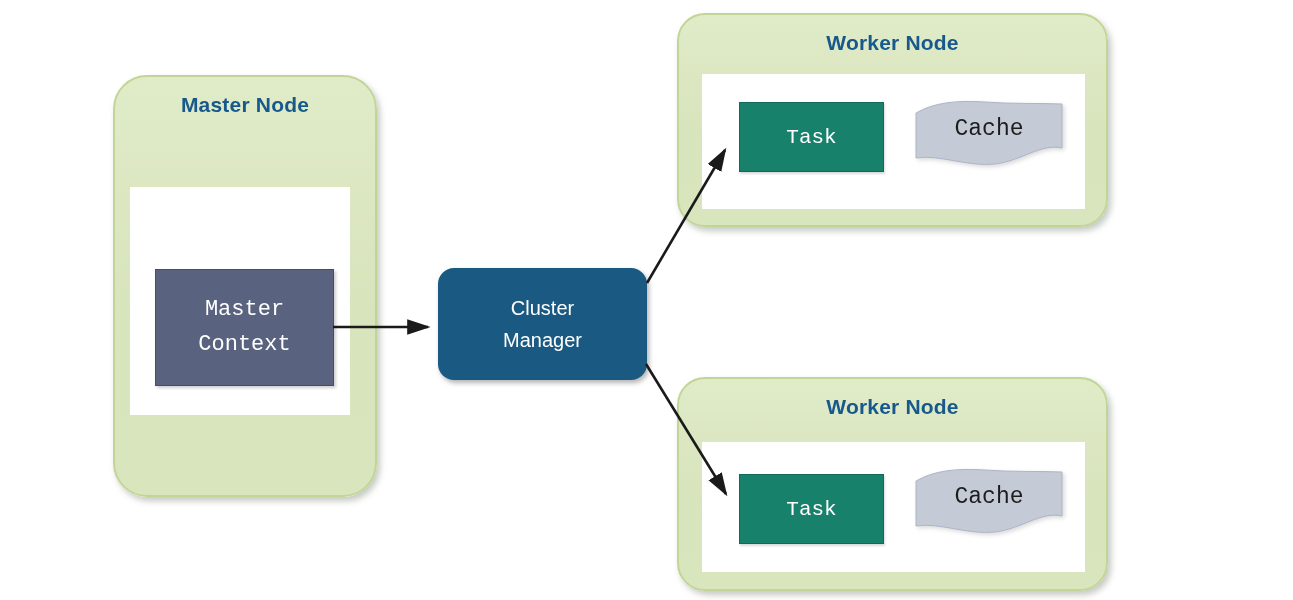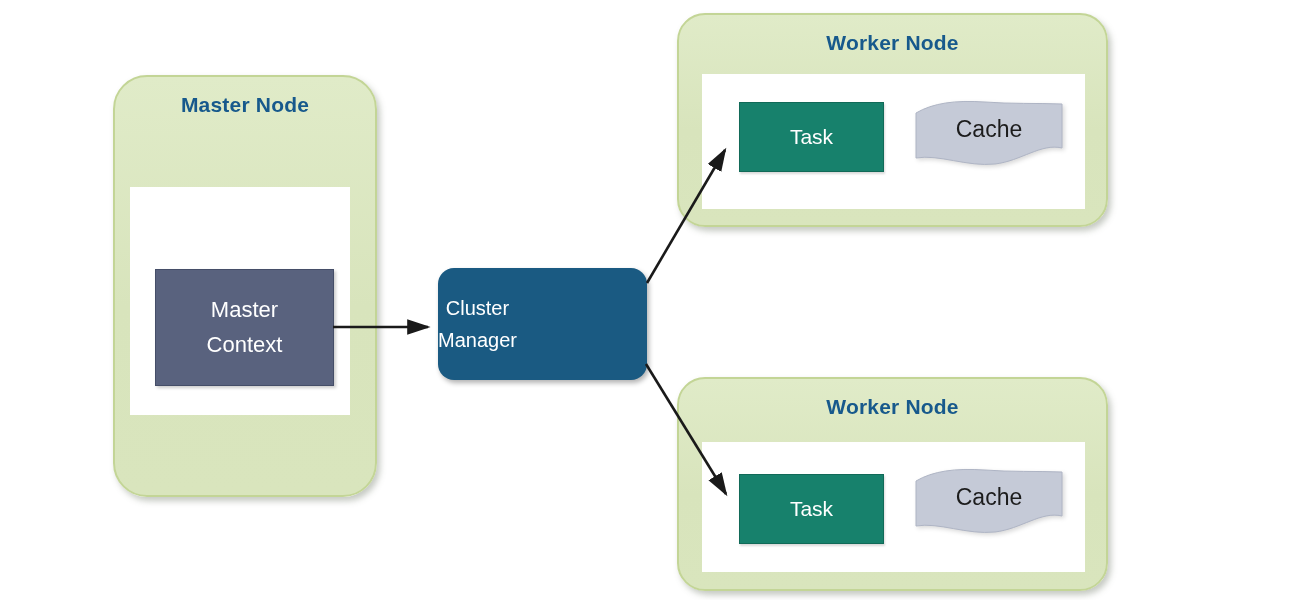--- a/index.html
+++ b/index.html
@@ -24,20 +24,21 @@
     top:16px;left:0;right:0;
     text-align:center;
     font-size:21px;font-weight:bold;
     color:#17598c;
     letter-spacing:0.2px;
   }
   .inner-white{
     position:absolute;
     background:#ffffff;
     box-sizing:border-box;
+    font-family:Liberation Mono, monospace;
   }
   
   .master{left:113px;top:75px;width:264px;height:422px;}
   .master .inner-white{left:15px;top:110px;width:220px;height:228px;}
   .driver-title{
     position:absolute;top:16px;left:0;right:0;
     text-align:center;
     font-size:20px;font-weight:bold;
     color:#1a6ab3;
   }
@@ -52,21 +53,21 @@
     text-align:center;
     color:#ffffff;font-size:22px;line-height:1.55;
   }
   
   .cm-box{
     position:absolute;
     left:438px;top:268px;width:209px;height:112px;
     background:#1a5a82;
     border-radius:16px;
     box-shadow:2px 3px 5px rgba(0,0,0,0.3);
-    display:flex;align-items:center;justify-content:flex-start;
+    display:flex;align-items:center;justify-content:center;
     text-align:center;
     color:#ffffff;font-size:20px;line-height:1.6;
   }
   
   .worker-top{left:677px;top:13px;width:431px;height:214px;border-radius:28px;}
   .worker-bottom{left:677px;top:377px;width:431px;height:214px;border-radius:28px;}
   .worker-top .inner-white{left:23px;top:59px;width:383px;height:135px;}
   .worker-bottom .inner-white{left:23px;top:63px;width:383px;height:130px;}
   .task-box{
     position:absolute;

